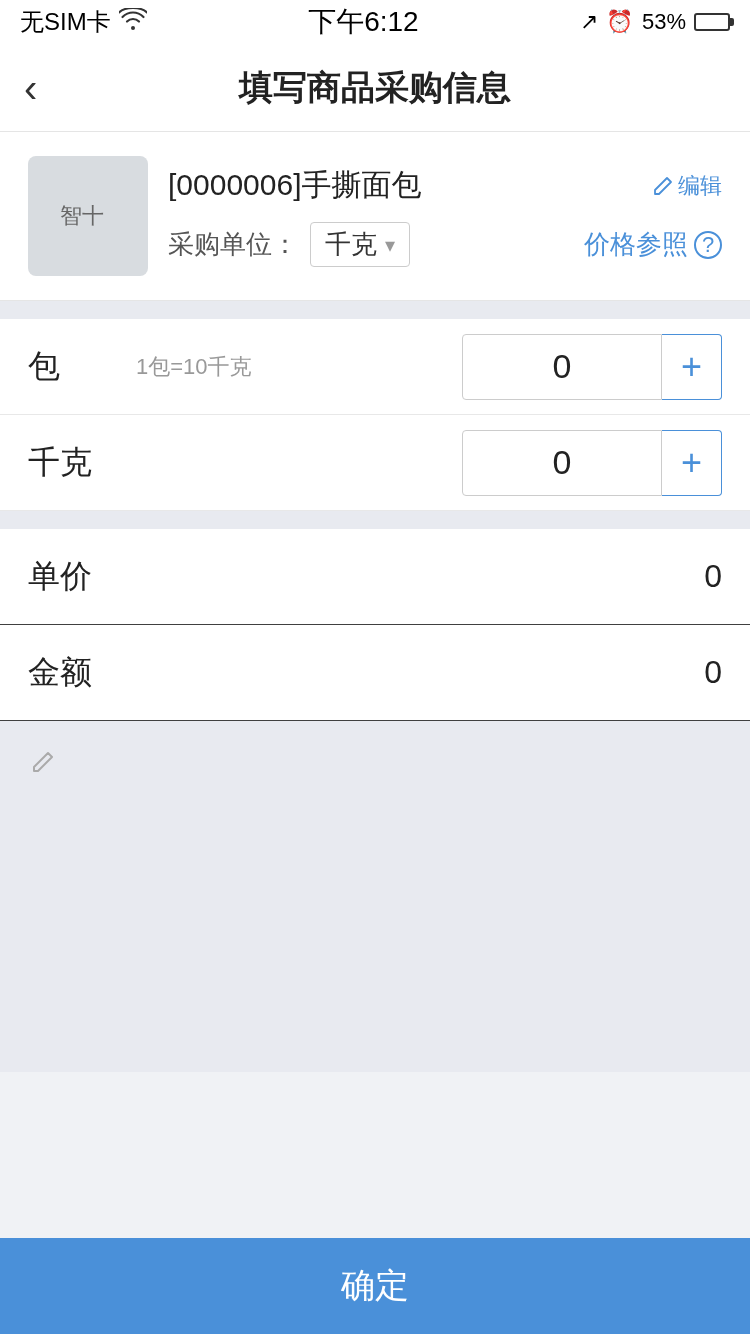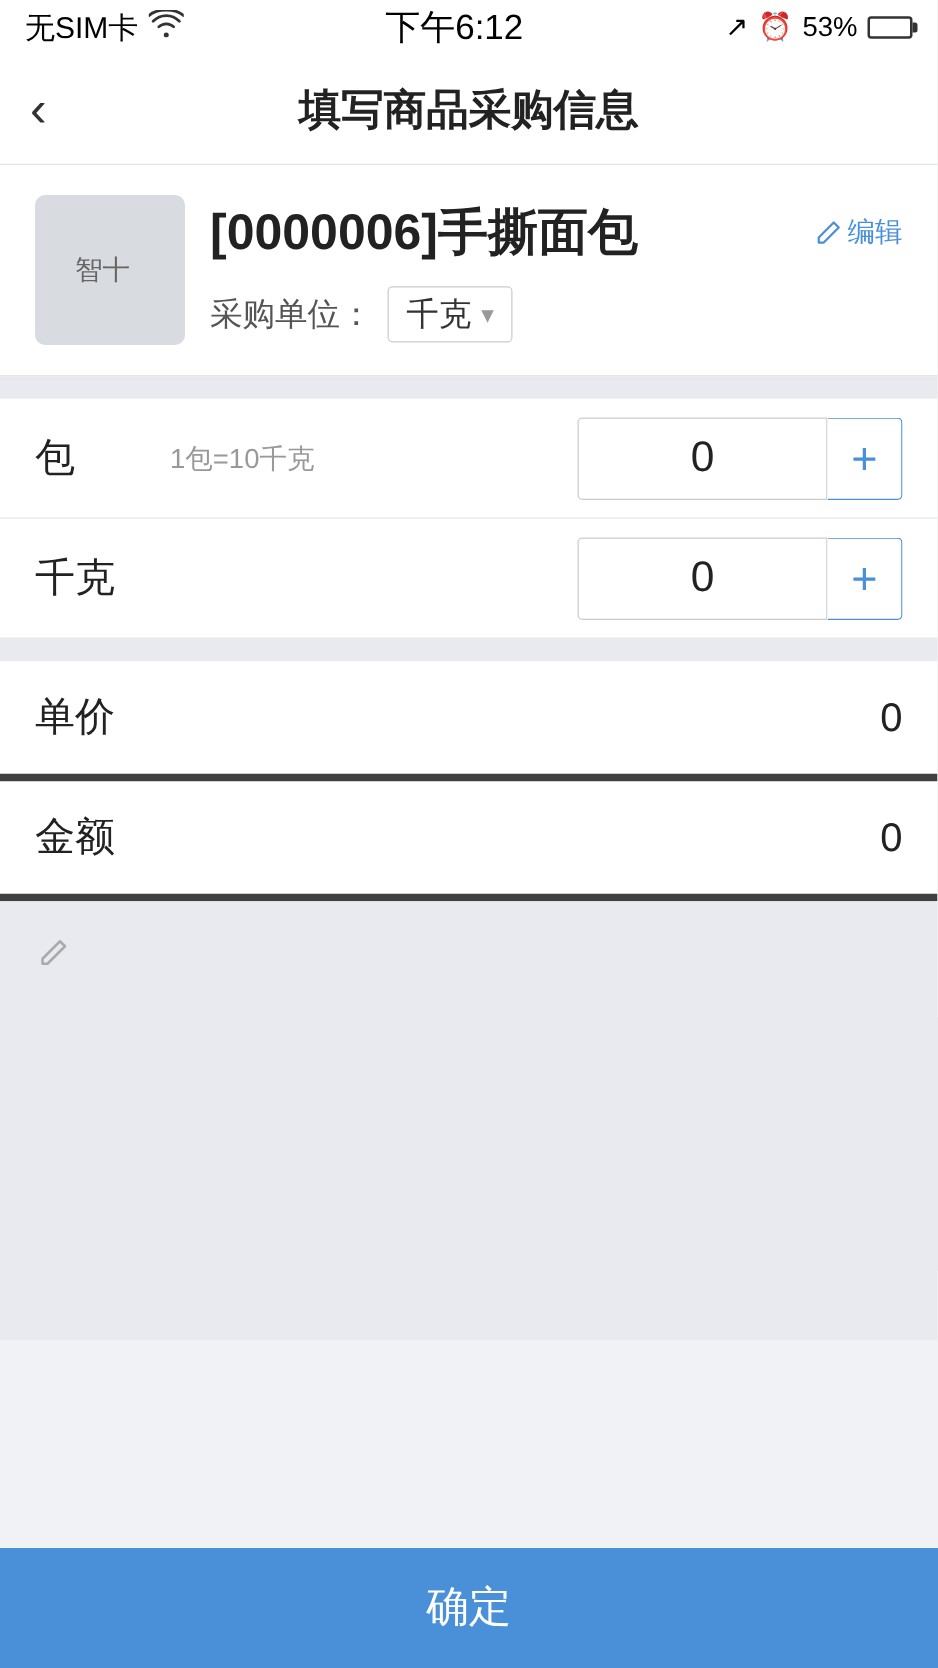--- a/index.html
+++ b/index.html
@@ -120,23 +120,23 @@
     .product-info {
       flex: 1;
     }
     .product-name-row {
       display: flex;
       align-items: center;
       justify-content: space-between;
       margin-bottom: 16px;
     }
     .product-name {
-      font-size: 40px;
-      color: #222;
-      font-weight: 700;
+      font-size: 30px;
+      color: #222;
+      font-weight: 400;
     }
     .edit-btn {
       font-size: 22px;
       color: #4a90d9;
       display: flex;
       align-items: center;
       gap: 4px;
       cursor: pointer;
     }
     .product-unit-row {
@@ -271,21 +271,21 @@
     
     .info-section {
       background: #fff;
       margin-top: 0;
     }
     .info-row {
       display: flex;
       align-items: center;
       padding: 0 28px;
       height: 96px;
-      border-bottom: 6px solid #404040;
+      border-bottom: 1px solid #404040;
       justify-content: flex-end;
     }
     .info-label {
       font-size: 32px;
       color: #222;
       flex: 1;
     }
     .info-value {
       font-size: 32px;
       color: #222;
@@ -381,20 +381,24 @@
       </span>
     </div>
     <div class="product-unit-row">
       <div style="display:flex;align-items:center;">
         <span class="unit-label">采购单位：</span>
         <span class="unit-select">
           <span>千克</span>
           <span style="font-size:20px;color:#999;">▾</span>
         </span>
       </div>
+      <span class="price-ref">
+        <span>价格参照</span>
+        <span class="price-ref-help">?</span>
+      </span>
     </div>
   </div>
 </div>
 
 <div class="section-sep"></div>
 
 <div class="input-section">
 
   <div class="input-row">
     <span class="input-row-label">包</span>

